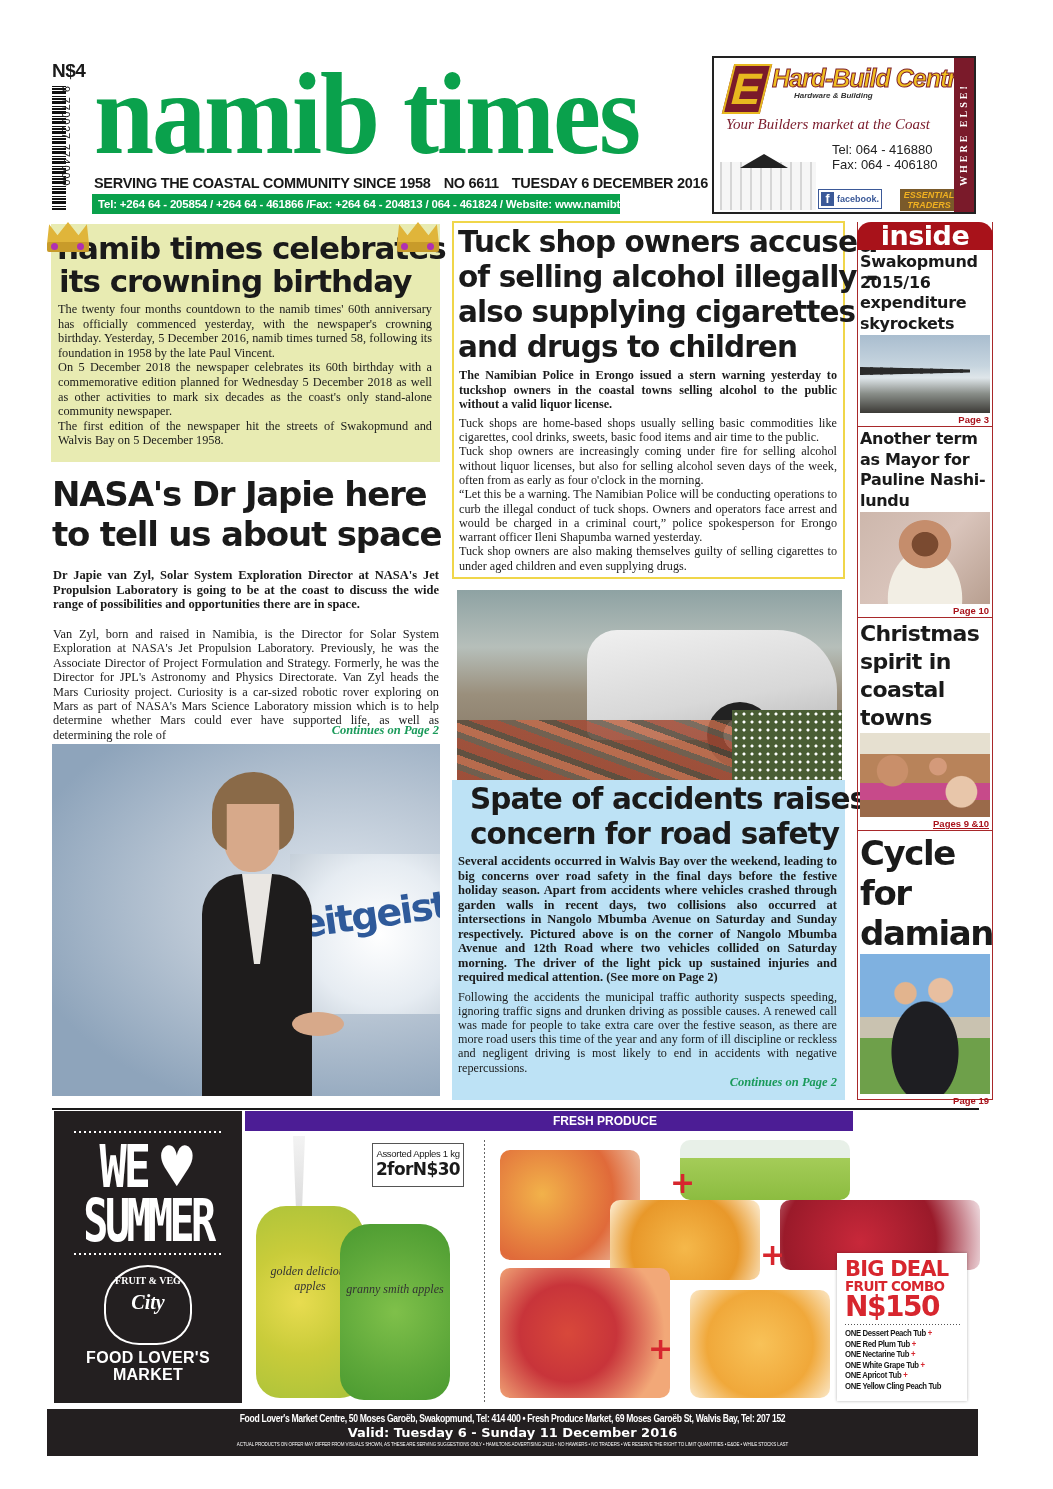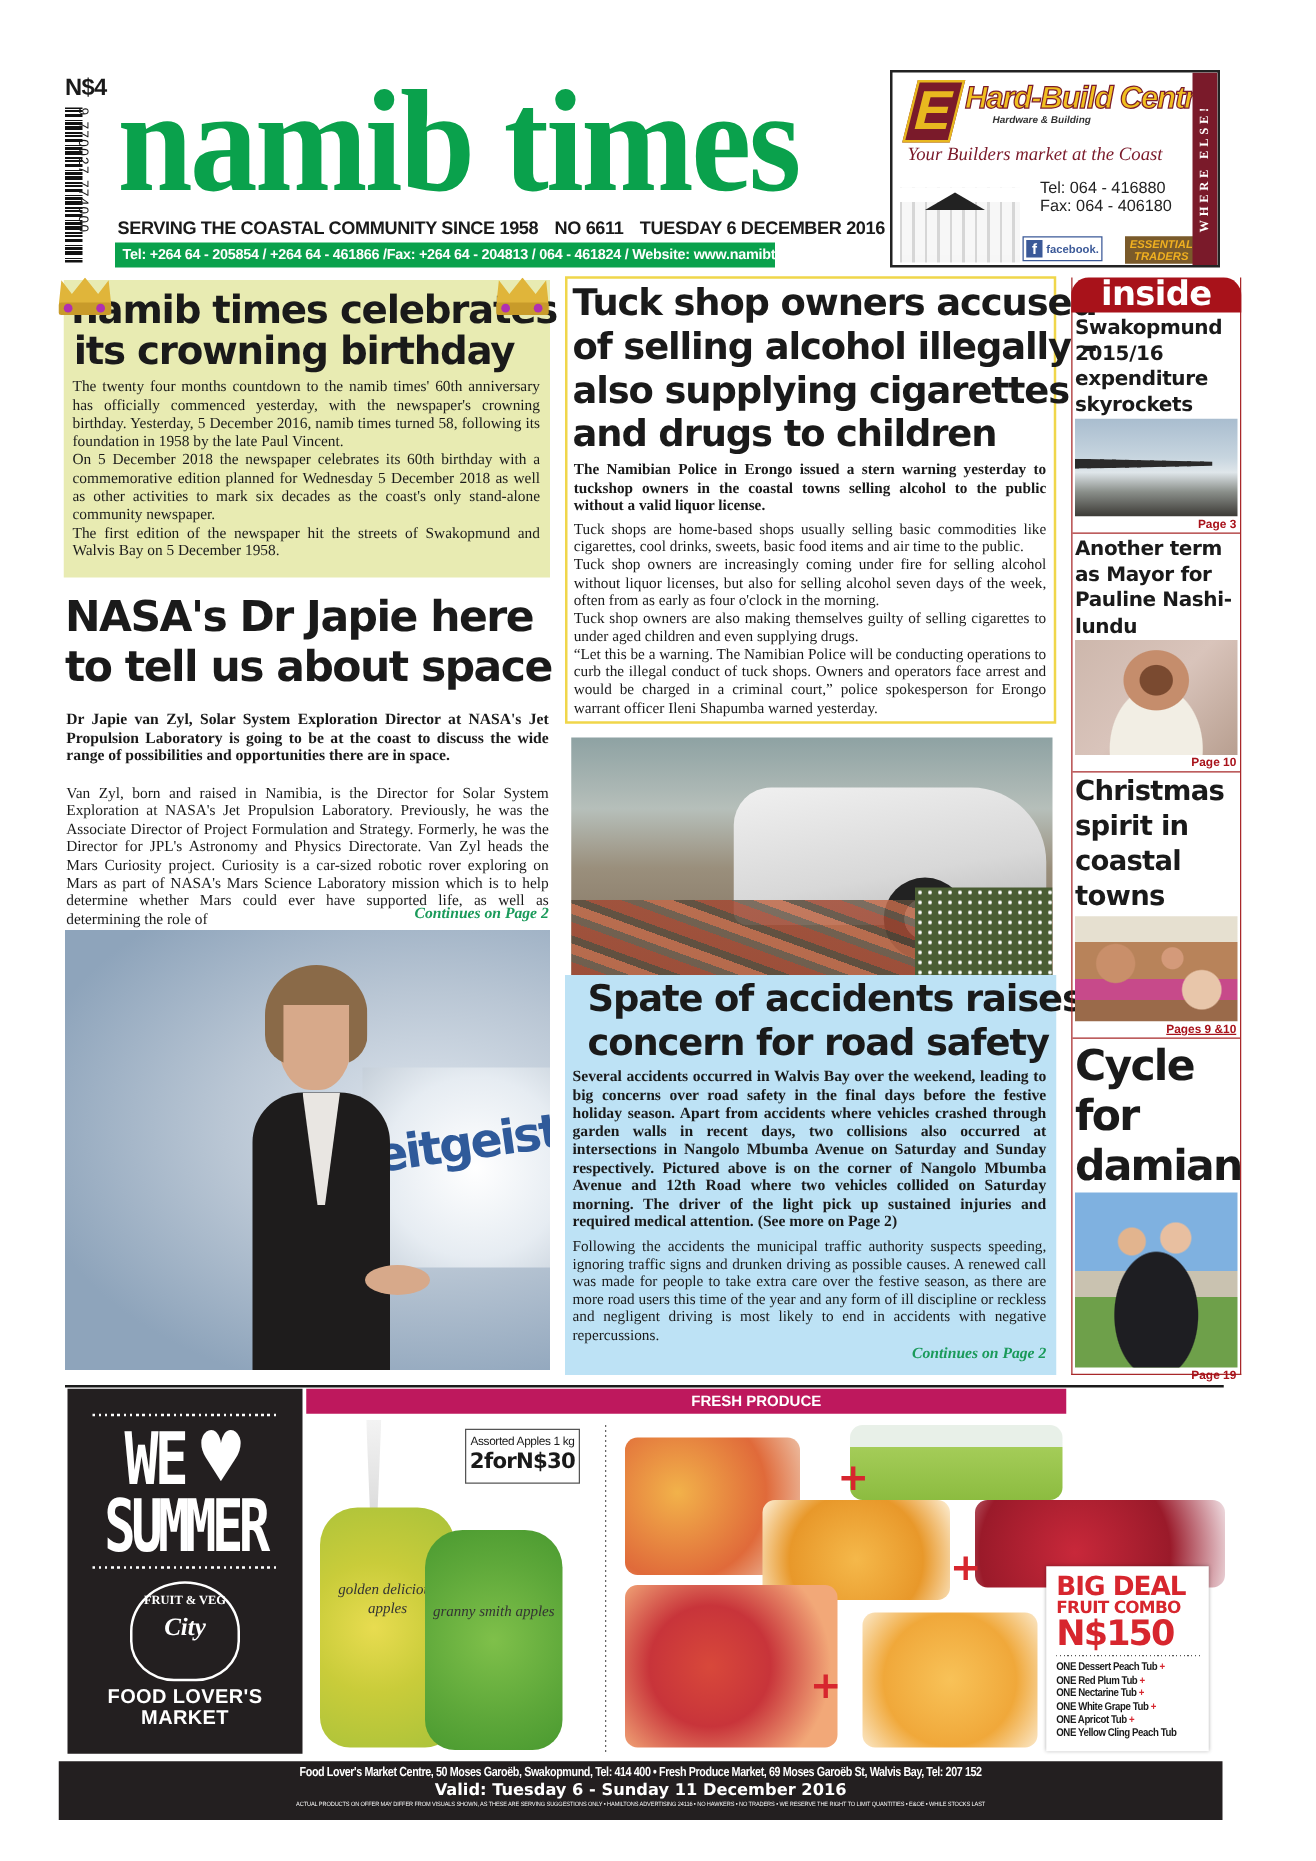--- a/index.html
+++ b/index.html
@@ -95,21 +95,21 @@
   .ad-rule { position: absolute; left: 52px; top: 1108px; width: 927px; height: 2px; background: #1a1a1a; }
   .fl-panel { position: absolute; left: 54px; top: 1111px; width: 188px; height: 292px; background: #231f20; color: #fff; text-align: center; }
   .fl-panel .dots { height: 2px; margin: 0 20px; background: repeating-linear-gradient(90deg, #fff 0 2px, transparent 2px 5px); }
   .fl-panel .we { font: bold 58px/54px "DejaVu Sans Mono", monospace; letter-spacing: -4px; transform: scaleX(0.78); margin-top: 6px; display: flex; justify-content: center; align-items: center; gap: 12px; }
   .fl-panel .heart { display: inline-block; font: 56px/1 "DejaVu Sans", sans-serif; letter-spacing: 0; }
   .fl-panel .summer { font: bold 58px/52px "DejaVu Sans Mono", monospace; letter-spacing: -5px; transform: scaleX(0.72); white-space: nowrap; margin: 0 -40px 6px -40px; }
   .fl-panel .seal { width: 88px; height: 80px; margin: 10px auto 4px; border: 2px solid #fff; border-radius: 50% 50% 40% 40%; position: relative; }
   .fl-panel .seal span { position: absolute; left: 0; right: 0; top: 8px; font: bold 10px "Liberation Serif", serif; }
   .fl-panel .seal b { position: absolute; left: 0; right: 0; top: 24px; font: italic bold 20px "Liberation Serif", serif; }
   .fl-panel .flm { font: bold 16px/17px "Liberation Sans", sans-serif; letter-spacing: 0.3px; }
-  .produce-bar { position: absolute; left: 245px; top: 1111px; width: 608px; height: 20px; background: #be185d; color: #fff; font: bold 12px/20px "Liberation Sans", sans-serif; }
+  .produce-bar { position: absolute; left: 245px; top: 1111px; width: 608px; height: 20px; background: #4c1d95; color: #fff; font: bold 12px/20px "Liberation Sans", sans-serif; }
   .produce-bar span { position: absolute; left: 308px; }
   .apples { position: absolute; left: 250px; top: 1136px; width: 220px; height: 266px; }
   .bag { position: absolute; border-radius: 30px 30px 24px 24px; }
   .bag.yellow { left: 6px; top: 70px; width: 108px; height: 192px; background: radial-gradient(circle at 40% 50%, #e8dc50 0, #c9cc3a 45%, #a9c23a 100%); }
   .bag.green { left: 90px; top: 88px; width: 110px; height: 176px; background: radial-gradient(circle at 50% 50%, #7fc04a 0, #5ea83a 60%, #4a9a30 100%); }
   .bag .lbl { position: absolute; top: 58px; left: 0; right: 0; font: italic 12px "Liberation Serif", serif; color: #333; text-align: center; }
   .bag-tie { position: absolute; left: 34px; top: 0; width: 30px; height: 74px; background: linear-gradient(#f3f3f3, #dcdcdc); clip-path: polygon(30% 0, 70% 0, 60% 100%, 40% 100%); }
   .apple-price { position: absolute; left: 372px; top: 1143px; width: 92px; height: 44px; border: 1px solid #555; background: #fff; text-align: center; }
   .apple-price .l1 { font: 9.5px "Liberation Sans", sans-serif; letter-spacing: -0.3px; margin-top: 4px; }
   .apple-price .l2 { font: bold 17px "DejaVu Sans", sans-serif; letter-spacing: -0.6px; }
@@ -209,22 +209,22 @@
   <h2>
     <div>Tuck shop owners accused</div>
     <div>of selling alcohol illegally -</div>
     <div>also supplying cigarettes</div>
     <div>and drugs to children</div>
   </h2>
   <div class="lead">The Namibian Police in Erongo issued a stern warning yesterday to tuckshop owners in the coastal towns selling alcohol to the public without a valid liquor license.</div>
   <div class="body">
     <div>Tuck shops are home-based shops usually selling basic commodities like cigarettes, cool drinks, sweets, basic food items and air time to the public.</div>
     <div>Tuck shop owners are increasingly coming under fire for selling alcohol without liquor licenses, but also for selling alcohol seven days of the week, often from as early as four o'clock in the morning.</div>
+    <div>“Let this be a warning. The Namibian Police will be conducting operations to curb the illegal conduct of tuck shops. Owners and operators face arrest and would be charged in a criminal court,” police spokesperson for Erongo warrant officer Ileni Shapumba warned yesterday.</div>
     <div>Tuck shop owners are also making themselves guilty of selling cigarettes to under aged children and even supplying drugs.</div>
-    <div>“Let this be a warning. The Namibian Police will be conducting operations to curb the illegal conduct of tuck shops. Owners and operators face arrest and would be charged in a criminal court,” police spokesperson for Erongo warrant officer Ileni Shapumba warned yesterday.</div>
   </div>
 </div>
 
 <div class="crash-photo">
   <div class="car"></div>
   <div class="wheel"></div>
   <div class="bricks"></div>
   <div class="flowers"></div>
 </div>
 <div class="spate">

